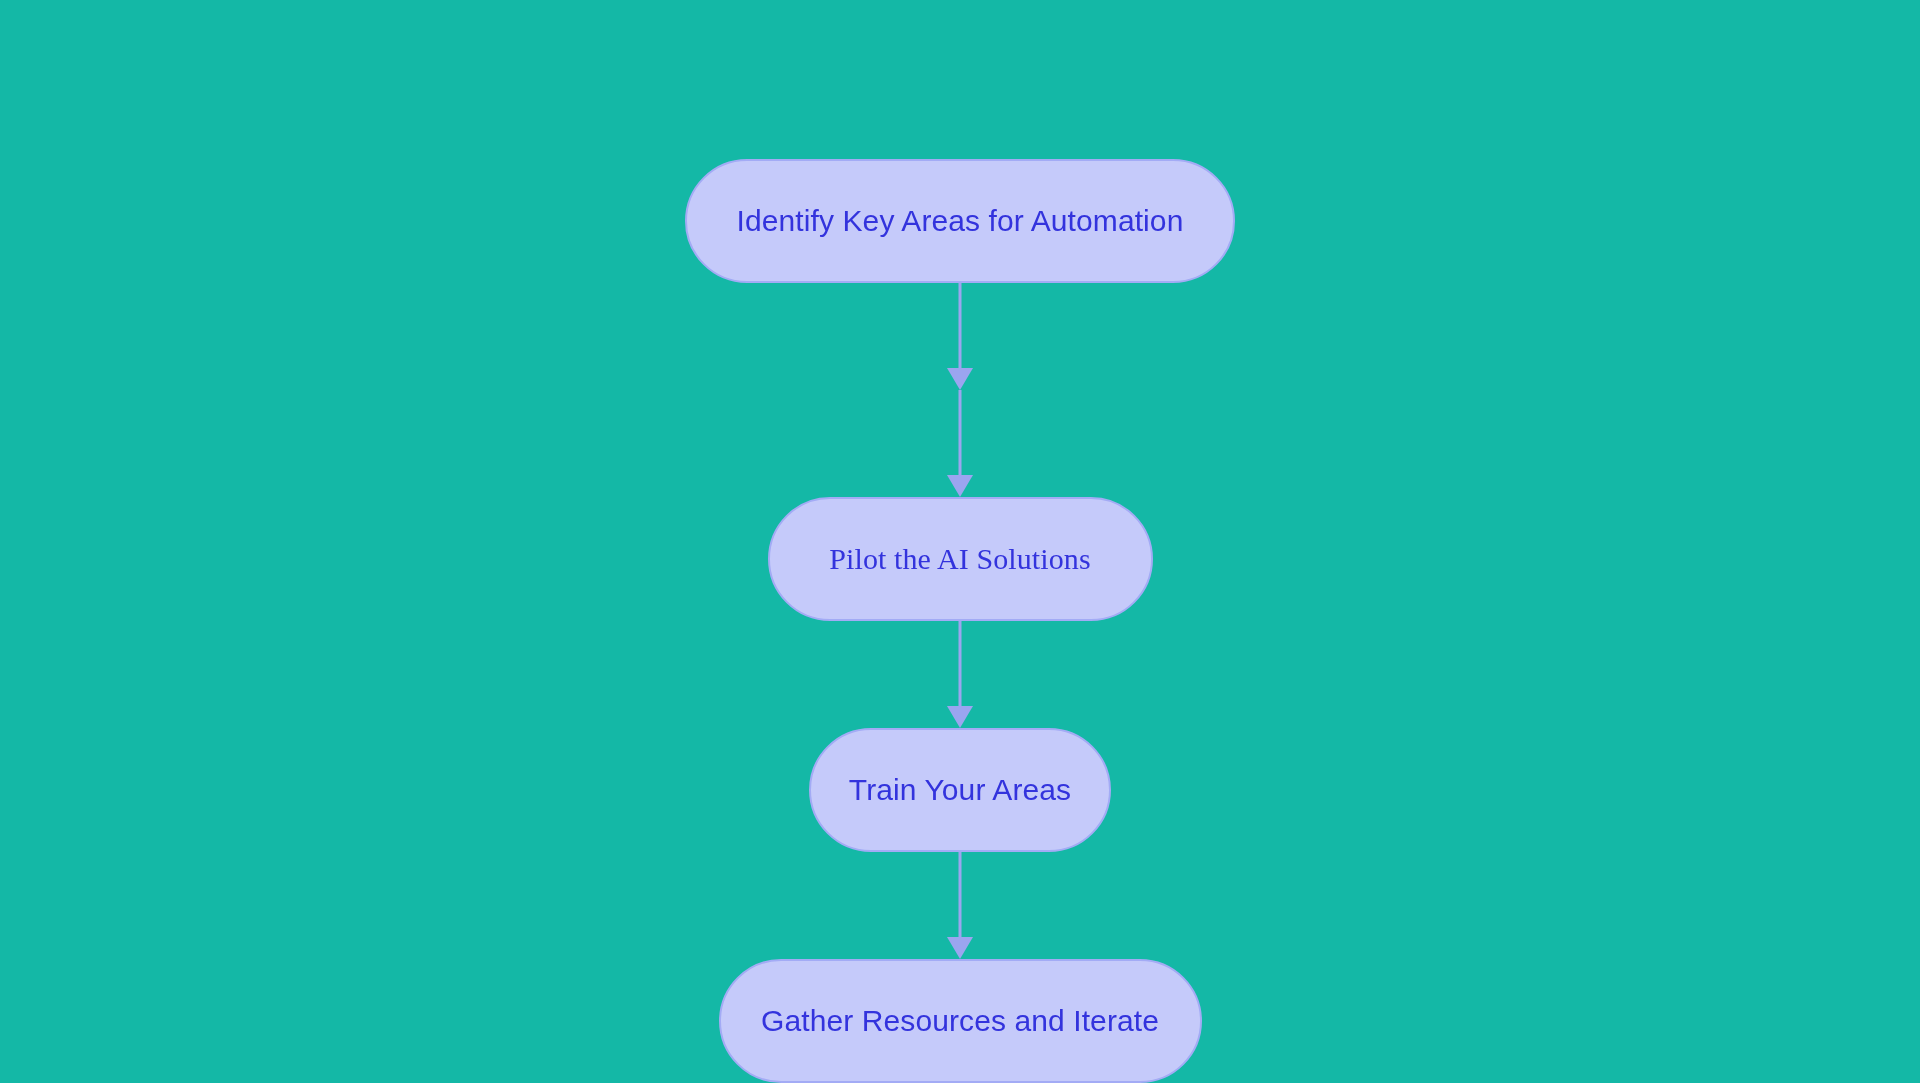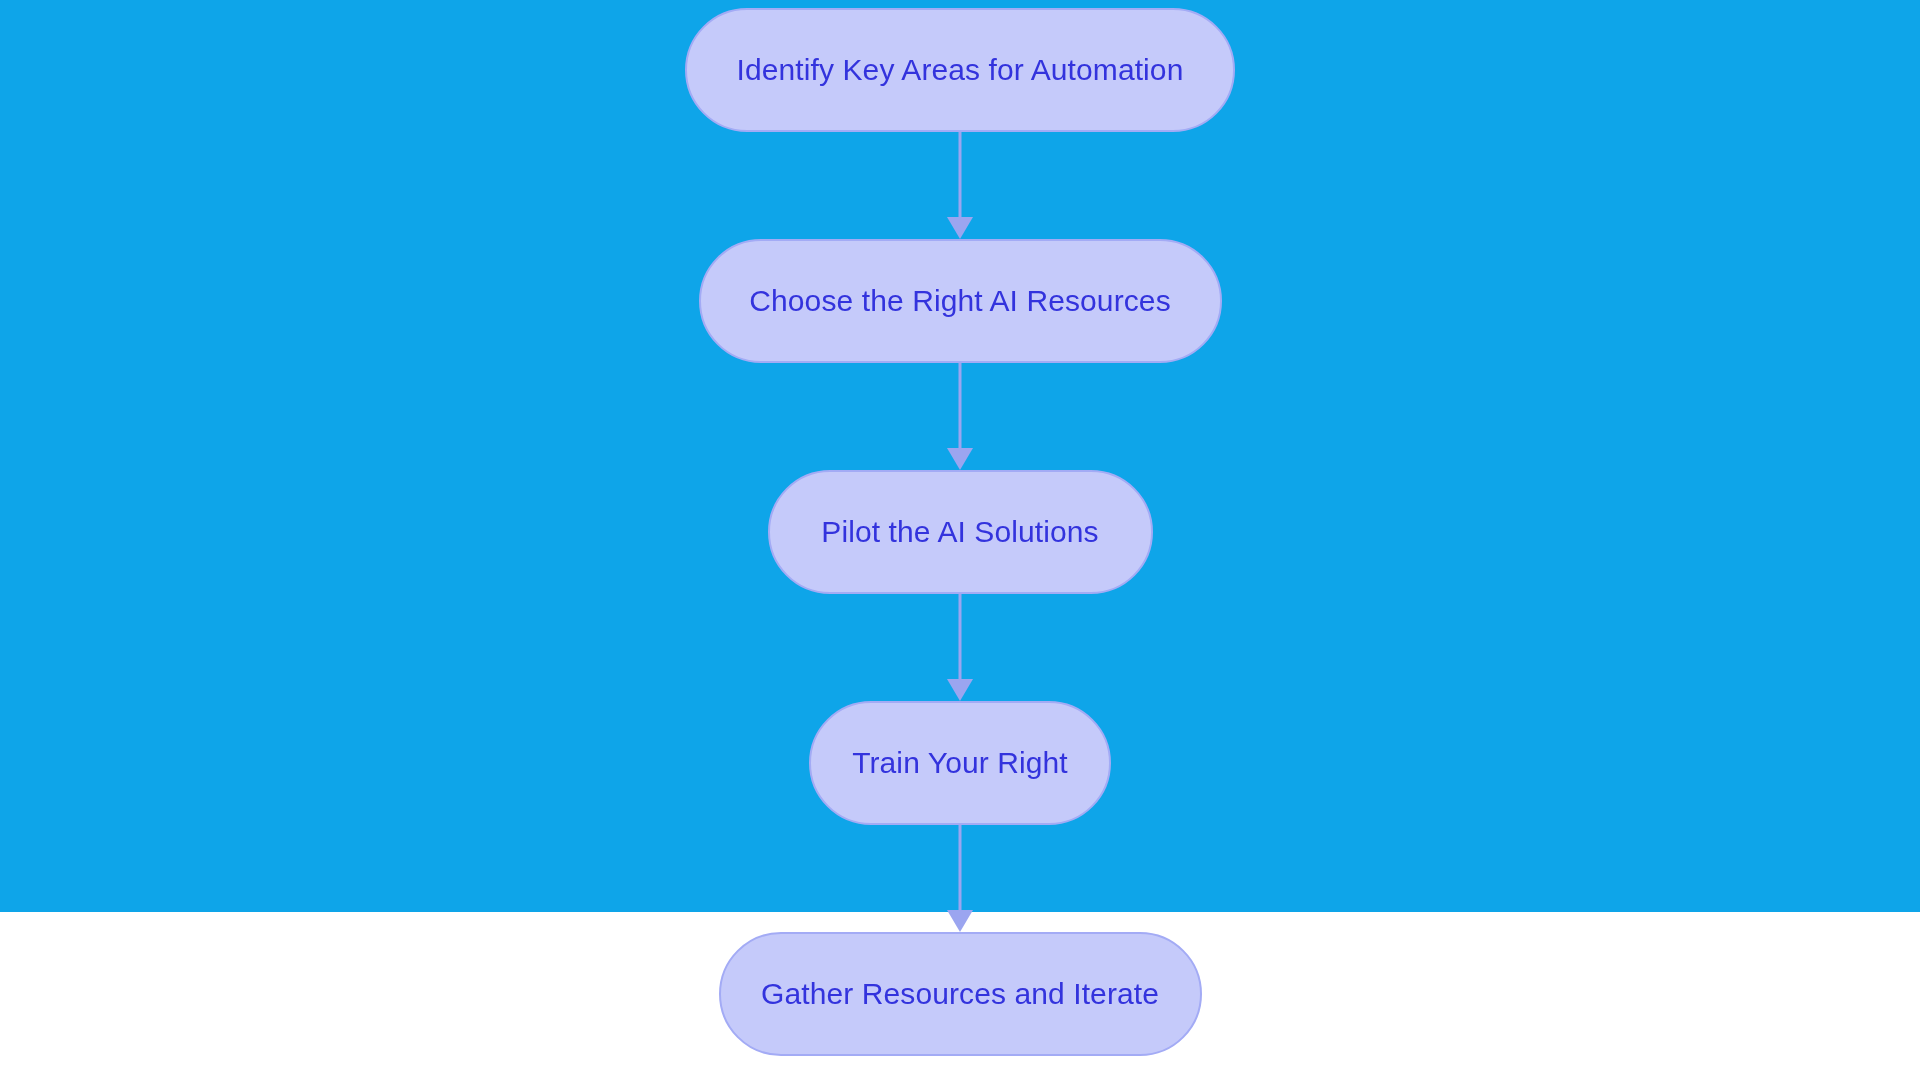--- a/index.html
+++ b/index.html
@@ -11,25 +11,26 @@
   body {
     width: 1920px;
     height: 1083px;
     overflow: hidden;
     font-family: "Liberation Sans", "DejaVu Sans", sans-serif;
   }
 
   #flowchart {
     position: relative;
     width: 1920px;
-    height: 912px;
-    background: #0ea5e9;
+    height: 1083px;
+    background: #14b8a6;
     display: flex;
     flex-direction: column;
     align-items: center;
+    justify-content: flex-end;
   }
 
   .node {
     box-sizing: border-box;
     height: 124px;
     border: 2px solid #A3ABF5;
     background: #C5CAFA;
     border-radius: 62px;
     display: flex;
     align-items: center;
@@ -70,21 +71,21 @@
     width: 0;
     height: 0;
     border-left: 13px solid transparent;
     border-right: 13px solid transparent;
     border-top: 22px solid #9BA5F0;
   }
 
   
   .n0 { min-width: 550px; }
   .n1 { min-width: 523px; }
-  .n2 { min-width: 385px; }
+  .n2 { min-width: 385px; font-family: Liberation Serif, serif; }
   .n3 { min-width: 302px; }
   .n4 { min-width: 483px; }
 
   .top-pad { height: 8px; flex: 0 0 auto; }
 </style>
 </head>
 <body>
 
 <div id="flowchart">
 
@@ -92,40 +93,37 @@
 
   <div class="node n0">
     <span class="node-label">Identify Key Areas for Automation</span>
   </div>
 
   <div class="connector">
     <div class="line"></div>
     <div class="arrowhead"></div>
   </div>
 
-  <div class="node n1">
-    <span class="node-label">Choose the Right AI Resources</span>
-  </div>
 
   <div class="connector">
     <div class="line"></div>
     <div class="arrowhead"></div>
   </div>
 
   <div class="node n2">
     <span class="node-label">Pilot the AI Solutions</span>
   </div>
 
   <div class="connector">
     <div class="line"></div>
     <div class="arrowhead"></div>
   </div>
 
   <div class="node n3">
-    <span class="node-label">Train Your Right</span>
+    <span class="node-label">Train Your Areas</span>
   </div>
 
   <div class="connector">
     <div class="line"></div>
     <div class="arrowhead"></div>
   </div>
 
   <div class="node n4">
     <span class="node-label">Gather Resources and Iterate</span>
   </div>

